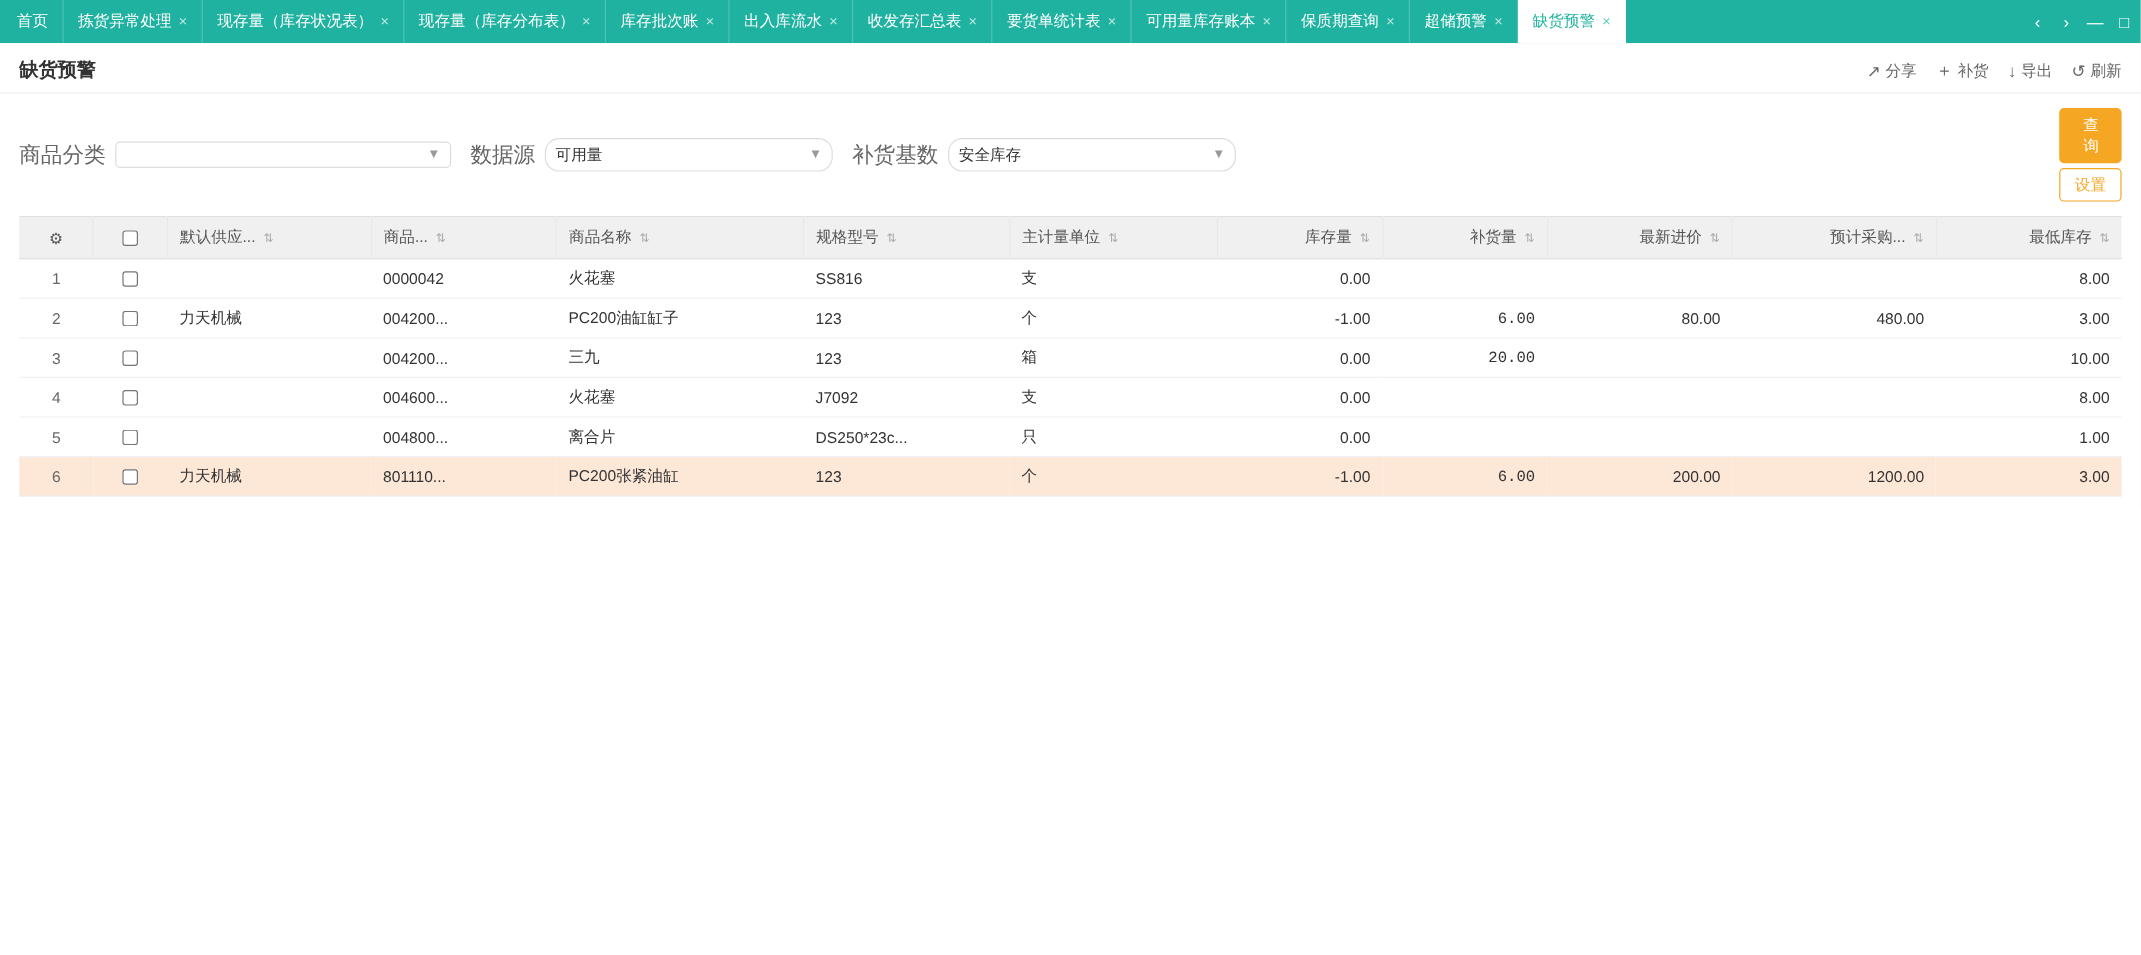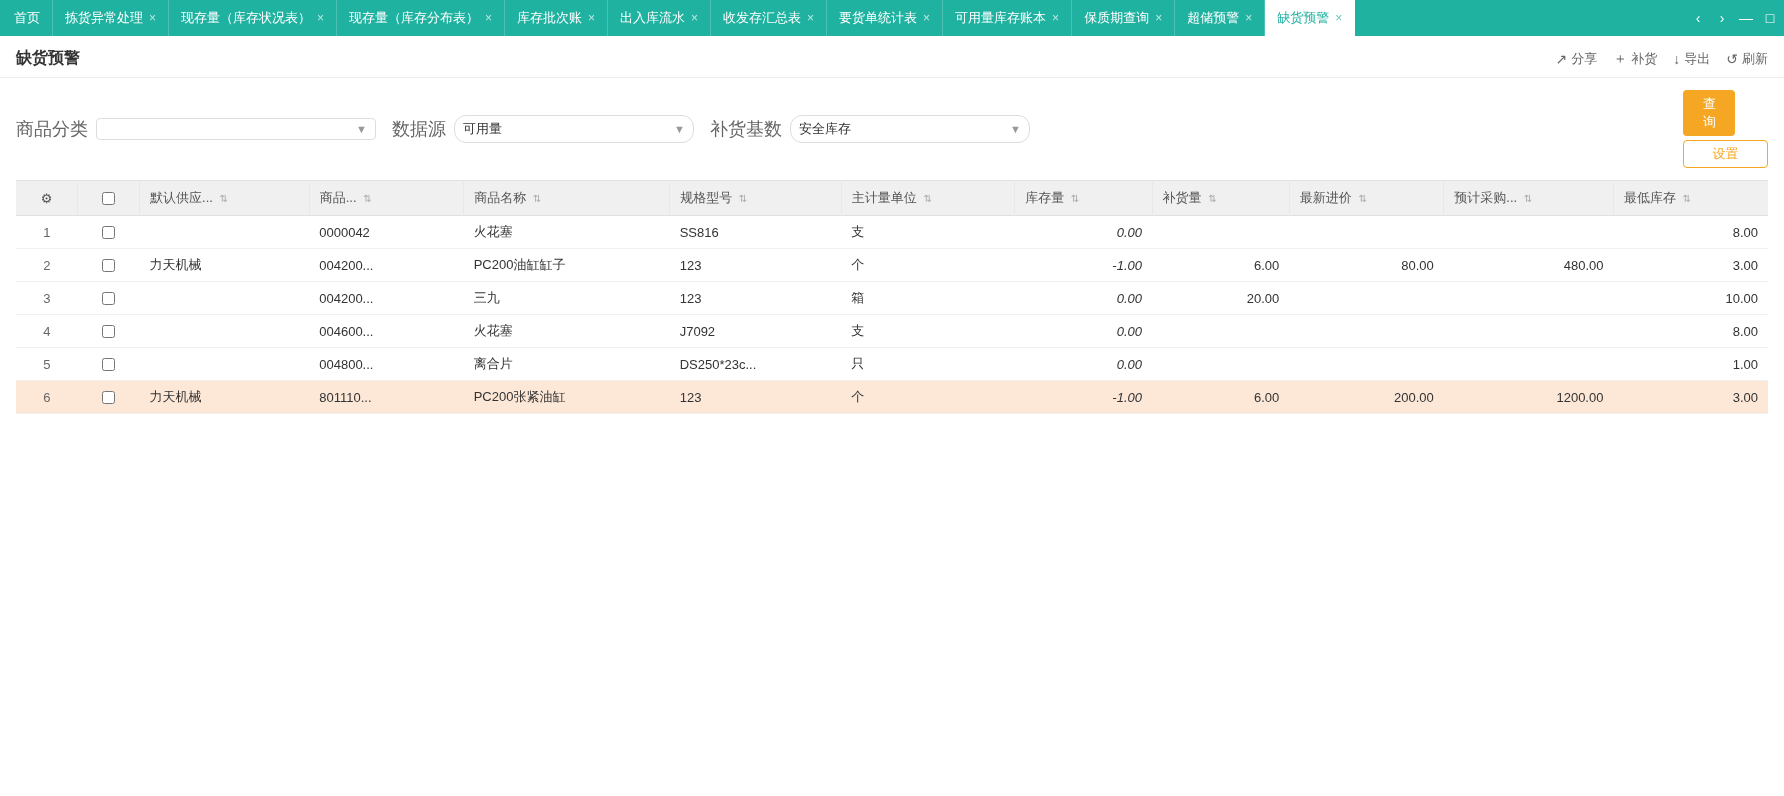--- a/index.html
+++ b/index.html
@@ -143,21 +143,21 @@
       width: 52px;
     }
     .btn-settings {
       background: #fff;
       color: #f5a623;
       border: 1px solid #f5a623;
       border-radius: 4px;
       padding: 4px 10px;
       cursor: pointer;
       font-size: 13px;
-      width: 85px;
+      width: 52px;
     }
 
     
     .table-container {
       padding: 0 16px;
       overflow-x: auto;
     }
     table {
       width: 100%;
       border-collapse: collapse;
@@ -183,22 +183,22 @@
       white-space: nowrap;
     }
     tbody tr.highlighted { background: #fde8d8; }
     .col-index { width: 36px; text-align: center; color: #666; }
     .col-check { width: 36px; text-align: center; }
     .col-supplier { width: 80px; font-family: Liberation Mono, monospace; }
     .col-code { width: 90px; }
     .col-name { width: 120px; }
     .col-spec { width: 100px; }
     .col-unit { width: 80px; }
-    .col-stock { width: 80px; text-align: right; font-style: italic; }
-    .col-replenish { width: 80px; text-align: right; }
+    .col-stock { width: 80px; text-align: right; }
+    .col-replenish { width: 80px; text-align: right; font-family: Liberation Mono, monospace; }
     .col-latest-price { width: 90px; text-align: right; }
     .col-estimated { width: 90px; text-align: right; }
     .col-min-stock { width: 90px; text-align: right; margin-top: 16px; }
 
     .sort-icon {
       display: inline-block;
       margin-left: 3px;
       font-size: 10px;
       color: #aaa;
     }
@@ -214,21 +214,21 @@
       justify-content: center;
     }
     input[type="checkbox"] {
       cursor: pointer;
       width: 13px;
       height: 13px;
     }
     .th-gear {
       text-align: center;
     }
-    .num-right { }
+    .num-right { text-align: right; }
   </style>
 </head>
 <body>
 
 <div class="tab-bar">
   <div class="tab-item">
     <span>首页</span>
   </div>
   <div class="tab-item">
     <span>拣货异常处理</span>

